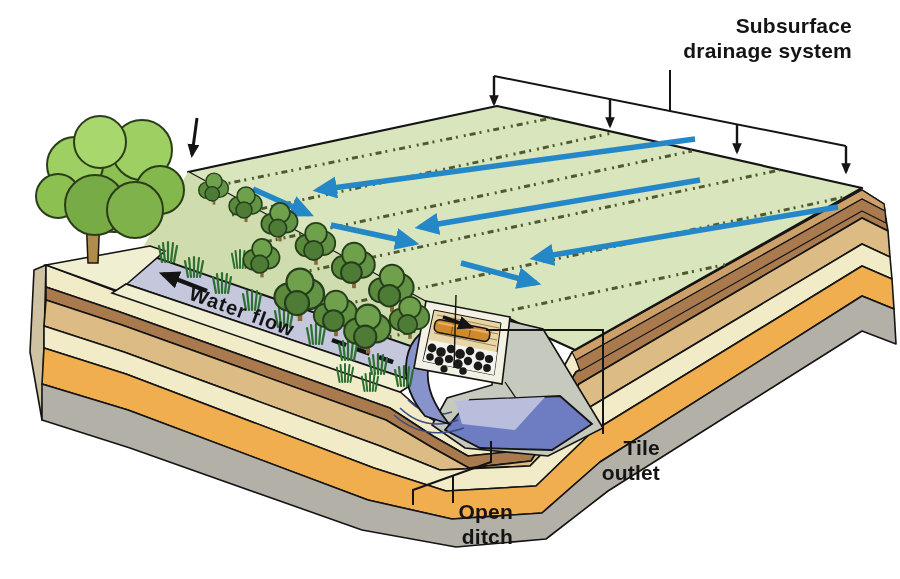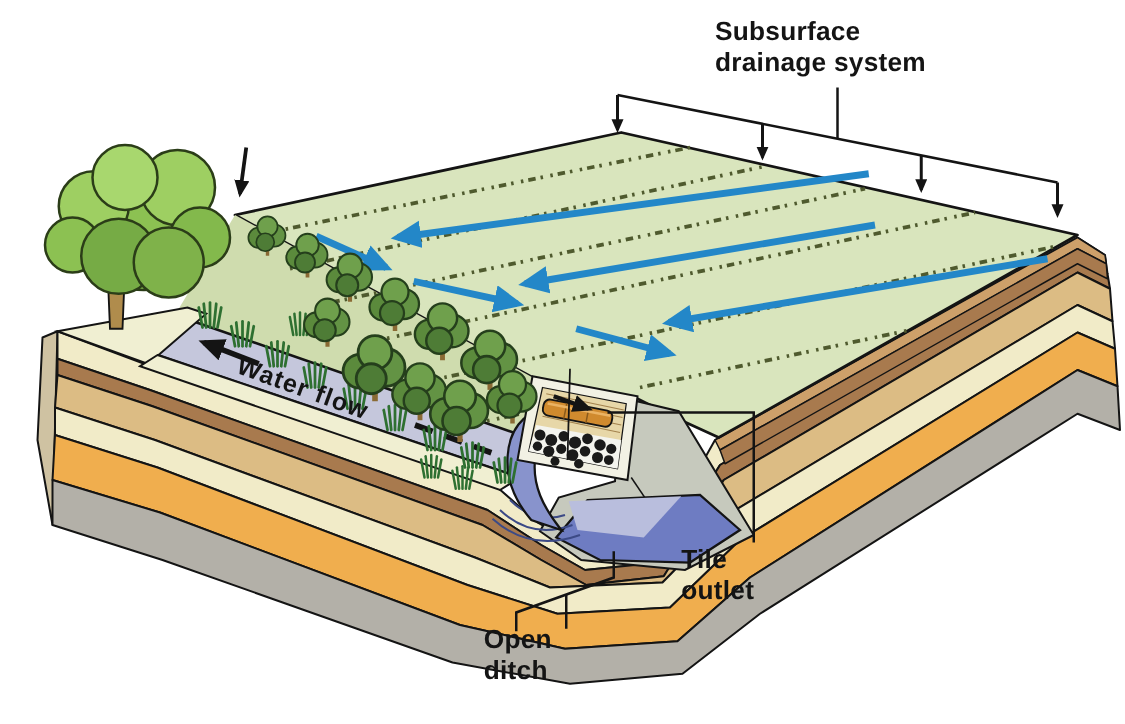--- a/index.html
+++ b/index.html
@@ -1,19 +1,19 @@
 <!DOCTYPE html>
 <html><head>
 <meta charset="utf-8">
 <style>
   html,body{margin:0;padding:0;background:#fff;}
   .stage{position:relative;width:900px;height:579px;background:#ffffff;overflow:hidden;
          font-family:"Liberation Sans",sans-serif;}
   .stage svg{position:absolute;left:0;top:0;}
-  .label{position:absolute;white-space:pre-line;text-align:left;font-weight:bold;
+  .label{position:absolute;white-space:pre-line;text-align:right;font-weight:bold;
          color:#141414;font-size:21px;line-height:1.18;letter-spacing:0.2px;}
   .label-rot{position:absolute;font-weight:bold;color:#141414;font-size:20px;
          transform:rotate(20deg);transform-origin:0 0;white-space:nowrap;letter-spacing:1px;}
 </style>
 </head>
 <body>
 
 <div class="stage">
 
 <svg width="900" height="579" viewBox="0 0 900 579">
@@ -195,15 +195,15 @@
     <path d="M491,441 L491,462 L413,490 L413,505" stroke-width="2"></path>
     <line x1="453" y1="476" x2="453" y2="503" stroke-width="2"></line>
   </g>
 </svg>
 
   <div class="label" style="left:572px;top:14px;width:280px;">Subsurface
 drainage system</div>
   <div class="label-rot" style="left:194px;top:282px;">Water flow</div>
   <div class="label" style="left:545px;top:436px;width:115px;">Tile
 outlet</div>
-  <div class="label" style="left:387px;top:500px;width:115px;">Open
+  <div class="label" style="left:398px;top:500px;width:115px;">Open
 ditch</div>
 </div>
 
 </body></html>

